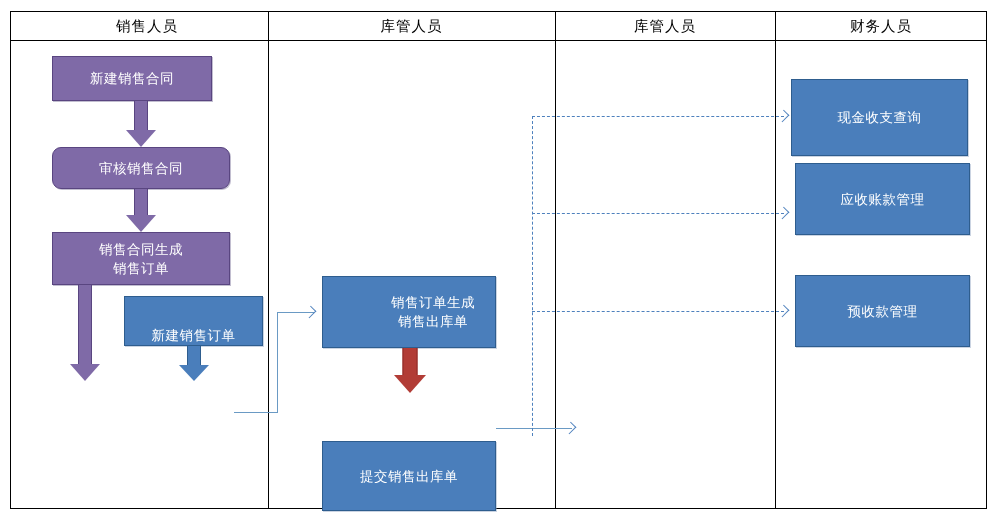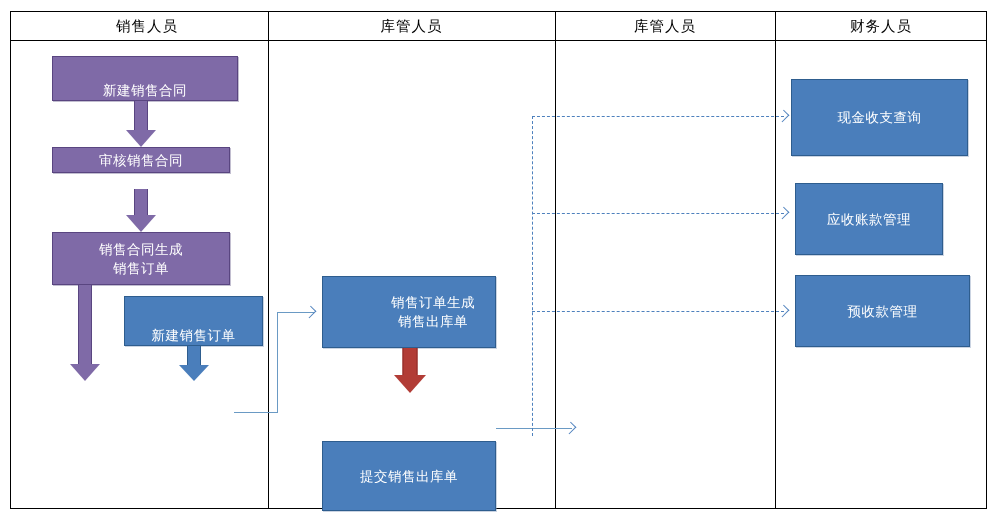--- a/index.html
+++ b/index.html
@@ -139,30 +139,30 @@
   <div class="lane-header-rule"></div>
   <div class="lane-divider" style="left:268px;"></div>
   <div class="lane-divider" style="left:555px;"></div>
   <div class="lane-divider" style="left:775px;"></div>
 
   <div class="lane-title" style="left:18px; width:258px;">销售人员</div>
   <div class="lane-title" style="left:268px; width:287px;">库管人员</div>
   <div class="lane-title" style="left:555px; width:220px;">库管人员</div>
   <div class="lane-title" style="left:775px; width:212px;">财务人员</div>
 
-  <div class="node purple" style="left:52px; top:56px; width:186px; height:45px;align-items:flex-end;">
+  <div class="node purple" style="left:52px; top:56px; width:160px; height:45px;">
     <span>新建销售合同</span>
   </div>
 
   <div class="block-arrow arrow-purple" style="left:126px; top:101px; width:30px; height:46px;">
     <div class="shaft" style="width:12px; height:30px;"></div>
     <div class="head" style="border-left-width:15px; border-right-width:15px; border-top-width:17px;"></div>
   </div>
 
-  <div class="node purple" style="left:52px; top:147px; width:178px; height:26px;">
+  <div class="node purple" style="left:52px; top:147px; width:178px; height:42px;border-radius:9px;">
     <span>审核销售合同</span>
   </div>
 
   <div class="block-arrow arrow-purple" style="left:126px; top:189px; width:30px; height:43px;">
     <div class="shaft" style="width:12px; height:27px;"></div>
     <div class="head" style="border-left-width:15px; border-right-width:15px; border-top-width:17px;"></div>
   </div>
 
   <div class="node purple" style="left:52px; top:232px; width:178px; height:53px; flex-direction:column;">
     <span>销售合同生成</span>
@@ -215,21 +215,21 @@
   <div class="conn dash-h" style="left:532px; top:213px; width:252px; height:0;"></div>
   <div class="tip open" style="left:779px; top:208px;"></div>
 
   <div class="conn dash-h" style="left:532px; top:311px; width:252px; height:0;"></div>
   <div class="tip open" style="left:779px; top:306px;"></div>
 
   <div class="node blue" style="left:791px; top:79px; width:177px; height:77px;">
     <span>现金收支查询</span>
   </div>
 
-  <div class="node blue" style="left:795px; top:183px; width:148px; height:72px;">
+  <div class="node blue" style="left:795px; top:163px; width:175px; height:72px;">
     <span>应收账款管理</span>
   </div>
 
   <div class="node blue" style="left:795px; top:275px; width:175px; height:72px;">
     <span>预收款管理</span>
   </div>
 
 </div>
 
 </body></html>

